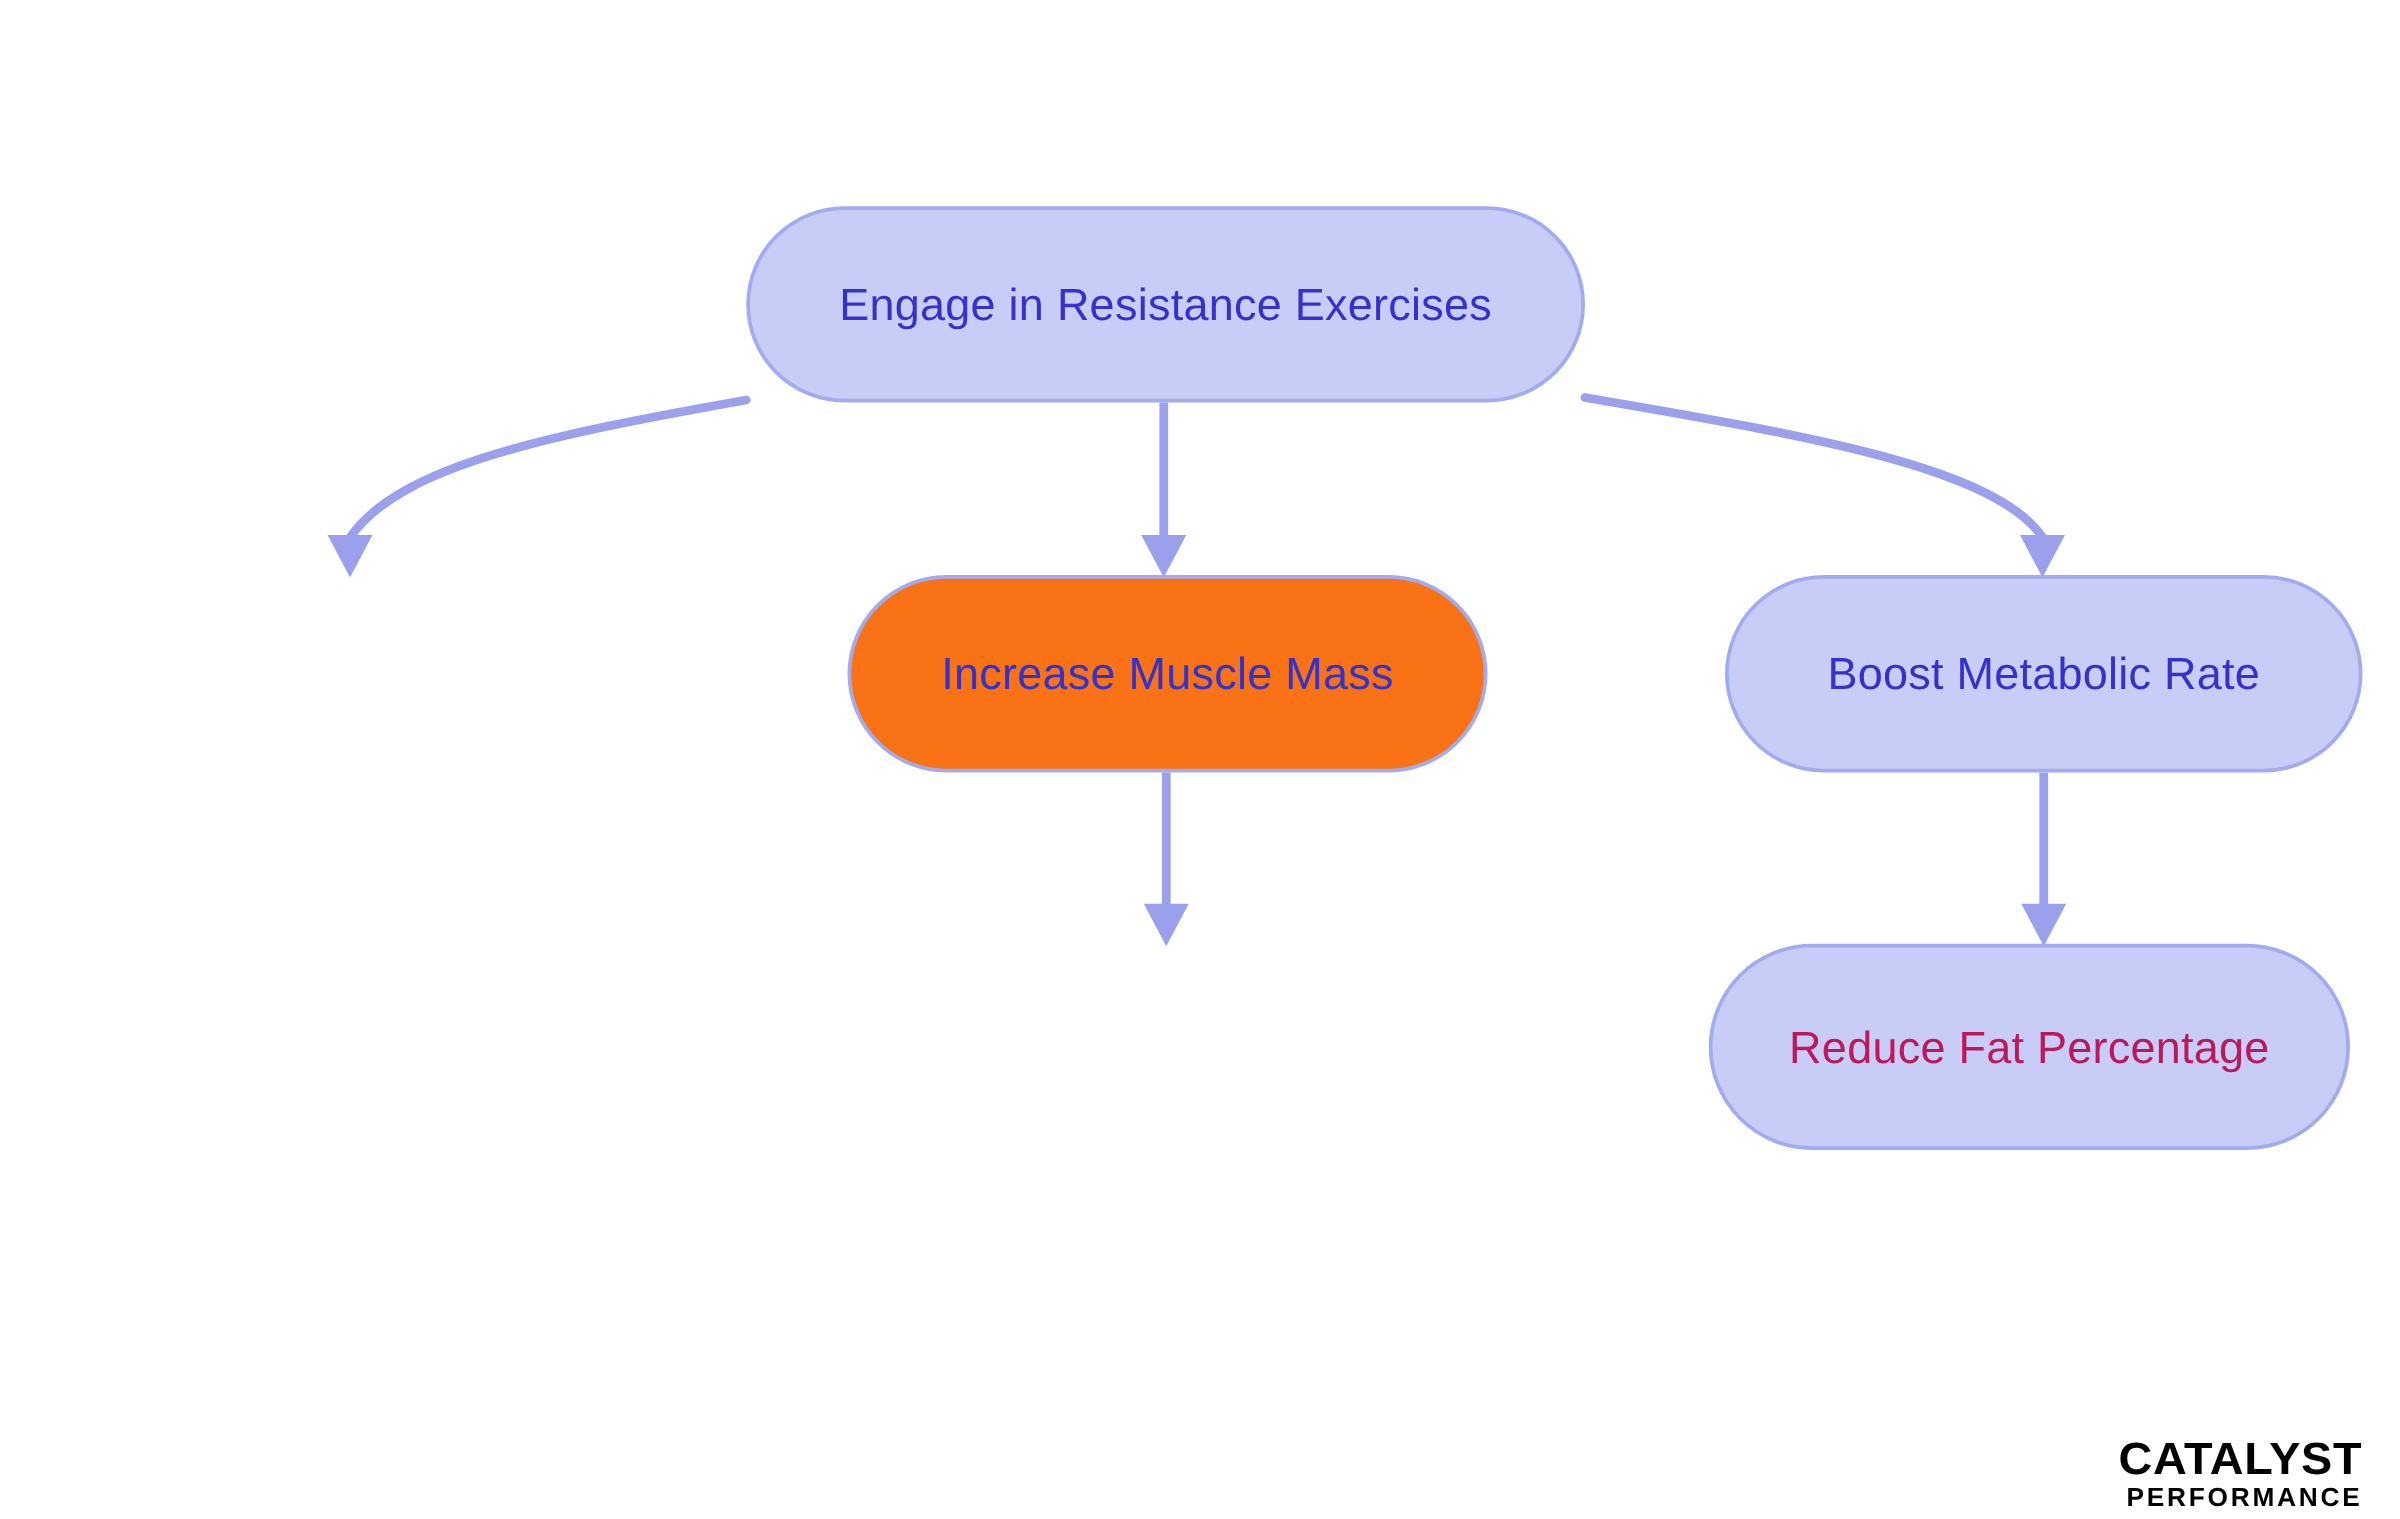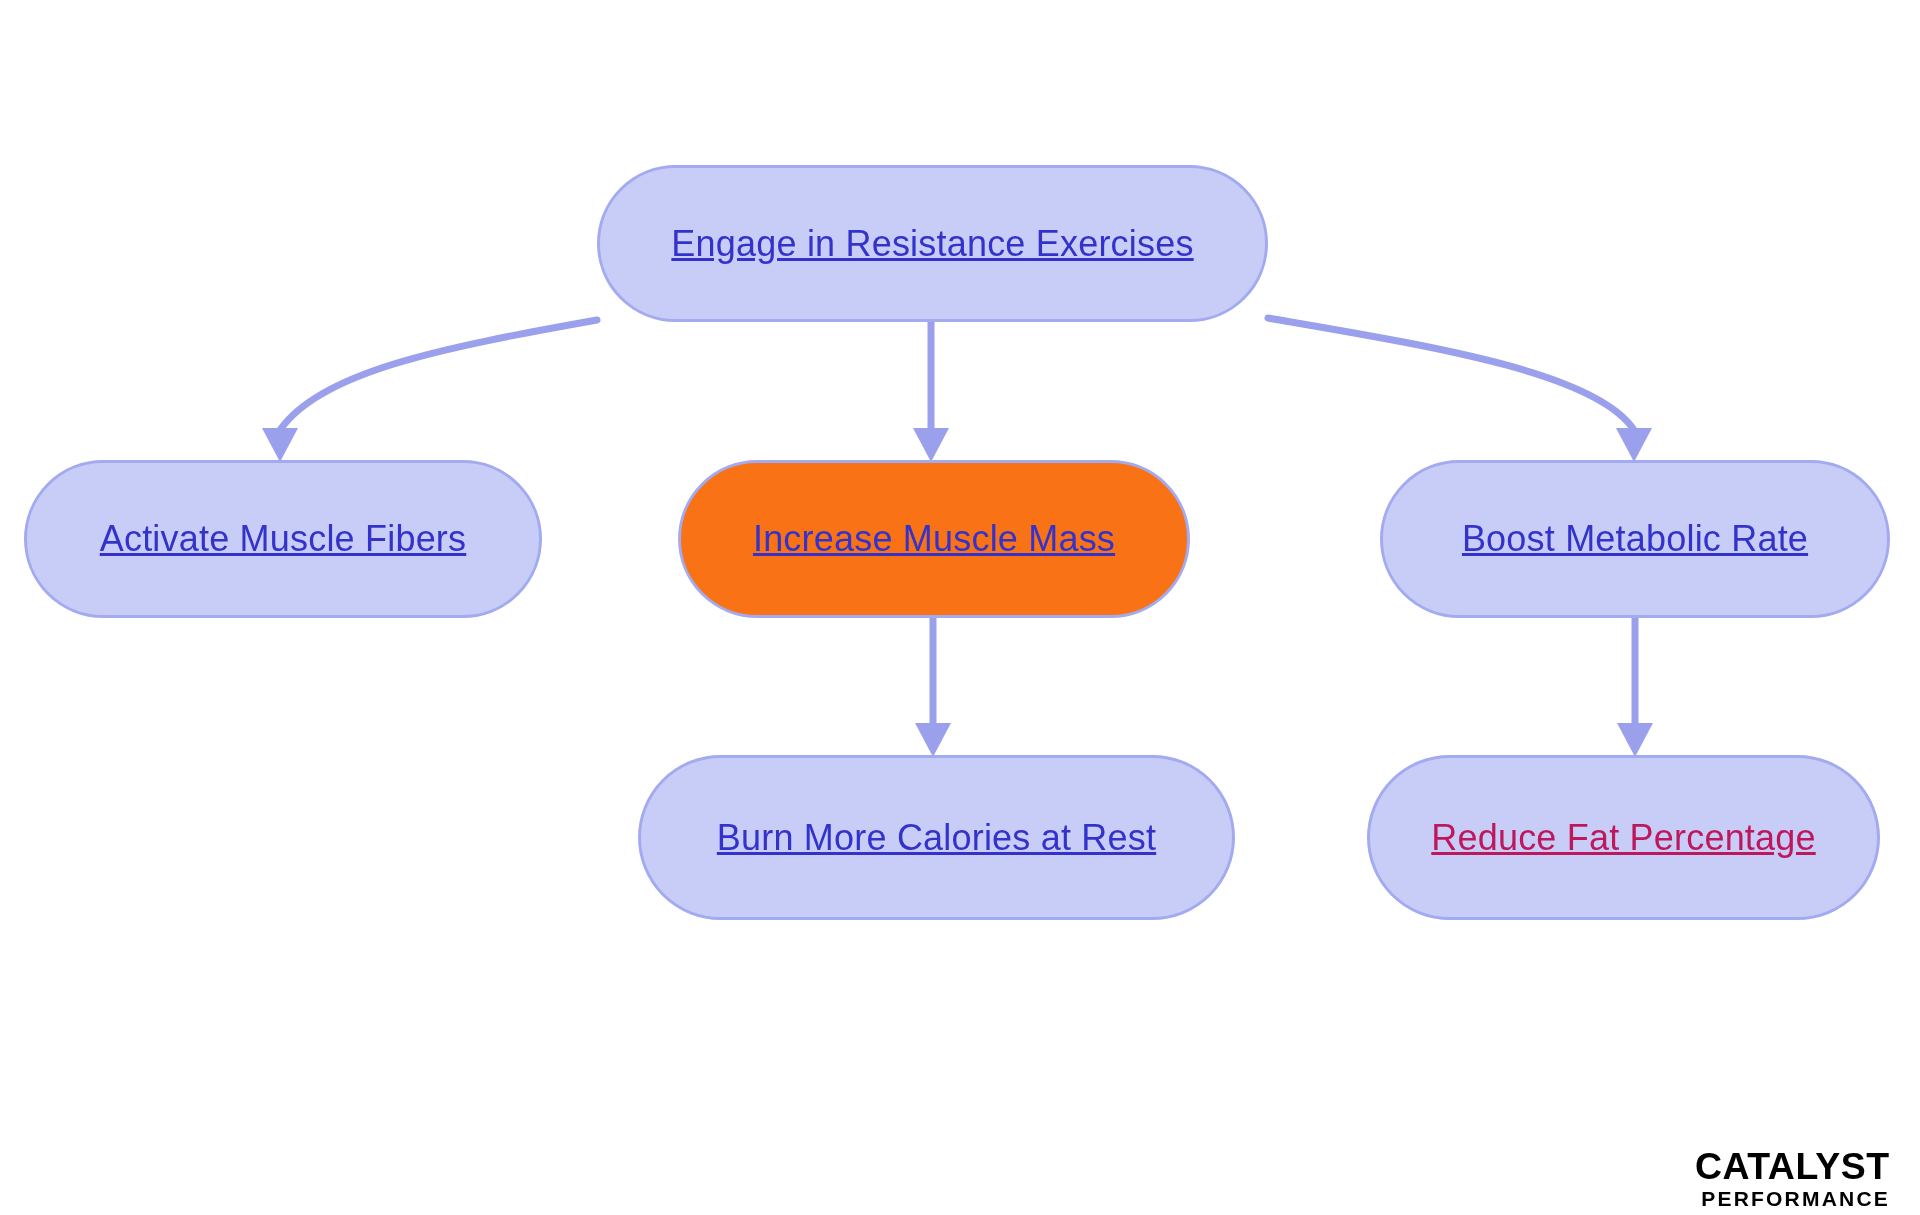--- a/index.html
+++ b/index.html
@@ -38,21 +38,20 @@
     text-align: center;
     color: #3333cc;
     font-family: "Liberation Sans", sans-serif;
     font-weight: 400;
     letter-spacing: 0.2px;
     white-space: nowrap;
   }
   .node-label {
     display: block;
     padding: 0 26px;
-    text-decoration: underline;
   }
   #logo {
     position: absolute;
     right: 30px;
     bottom: 4px;
     text-align: right;
     color: #000000;
     user-select: none;
   }
   #logo .logo-top {
@@ -106,35 +105,29 @@
     <g>
       <path d="M 1635,618 L 1635,726" fill="none" stroke="#9ba0ec" stroke-width="7" stroke-linecap="butt"></path>
       <polygon points="1635,757 1617,723 1653,723" fill="#9ba0ec"></polygon>
     </g>
   </svg>
 
   <div class="node" id="node-root" style="left: 597px; top: 165px; width: 671px; height: 157px; font-size: 36px; background: rgb(200, 205, 247); border-color: rgb(163, 171, 240); color: rgb(51, 51, 204);">
     <span class="node-label">Engage in Resistance Exercises</span>
   </div>
 
-  <div class="node" id="node-activate-muscle-fibers" style="left: 24px; top: 460px; width: 518px; height: 158px; font-size: 36px; background: rgb(200, 205, 247); border-color: rgb(163, 171, 240); color: rgb(51, 51, 204);">
-    <span class="node-label">Activate Muscle Fibers</span>
-  </div>
 
   <div class="node" id="node-increase-muscle-mass" style="left: 678px; top: 460px; width: 512px; height: 158px; font-size: 36px; background: #f97316; border-color: rgb(163, 171, 240); color: rgb(51, 51, 204);">
     <span class="node-label">Increase Muscle Mass</span>
   </div>
 
   <div class="node" id="node-boost-metabolic-rate" style="left: 1380px; top: 460px; width: 510px; height: 158px; font-size: 36px; background: rgb(200, 205, 247); border-color: rgb(163, 171, 240); color: rgb(51, 51, 204);">
     <span class="node-label">Boost Metabolic Rate</span>
   </div>
 
-  <div class="node" id="node-burn-more-calories-at-rest" style="left: 638px; top: 755px; width: 597px; height: 165px; font-size: 36px; background: rgb(200, 205, 247); border-color: rgb(163, 171, 240); color: rgb(51, 51, 204);">
-    <span class="node-label">Burn More Calories at Rest</span>
-  </div>
 
   <div class="node" id="node-reduce-fat-percentage" style="left: 1367px; top: 755px; width: 513px; height: 165px; font-size: 36px; background: rgb(200, 205, 247); border-color: rgb(163, 171, 240); color: #be185d;">
     <span class="node-label">Reduce Fat Percentage</span>
   </div>
 
   <div id="logo" style="color: rgb(0, 0, 0);">
     <span class="logo-top">CATALYST</span>
     <span class="logo-bottom">PERFORMANCE</span>
   </div>
 

